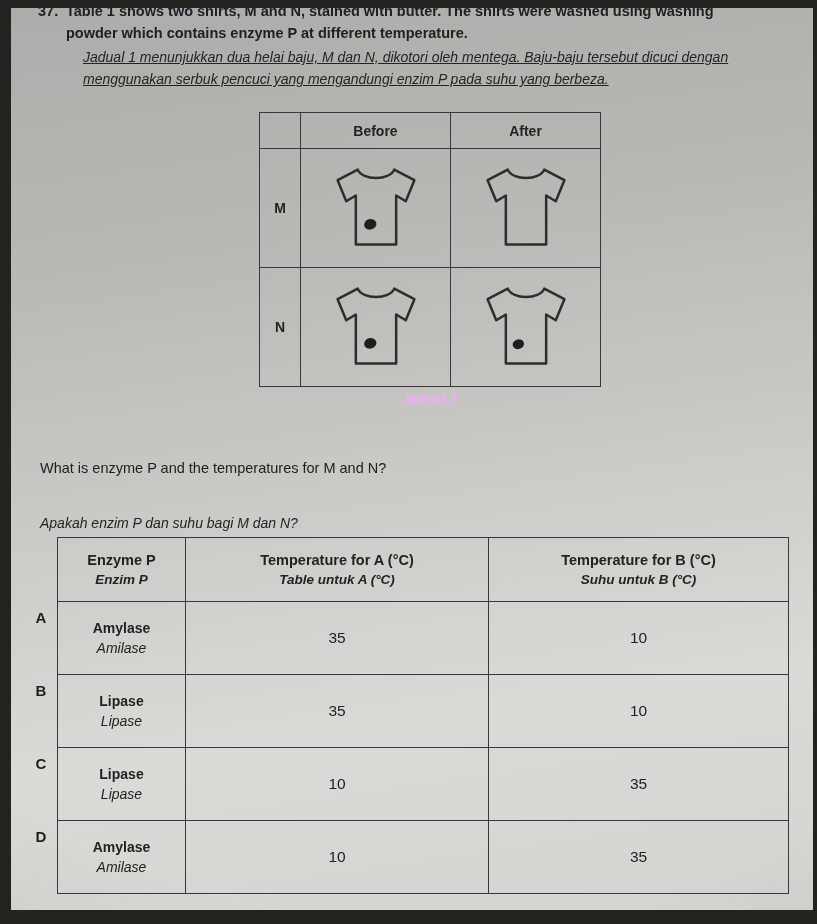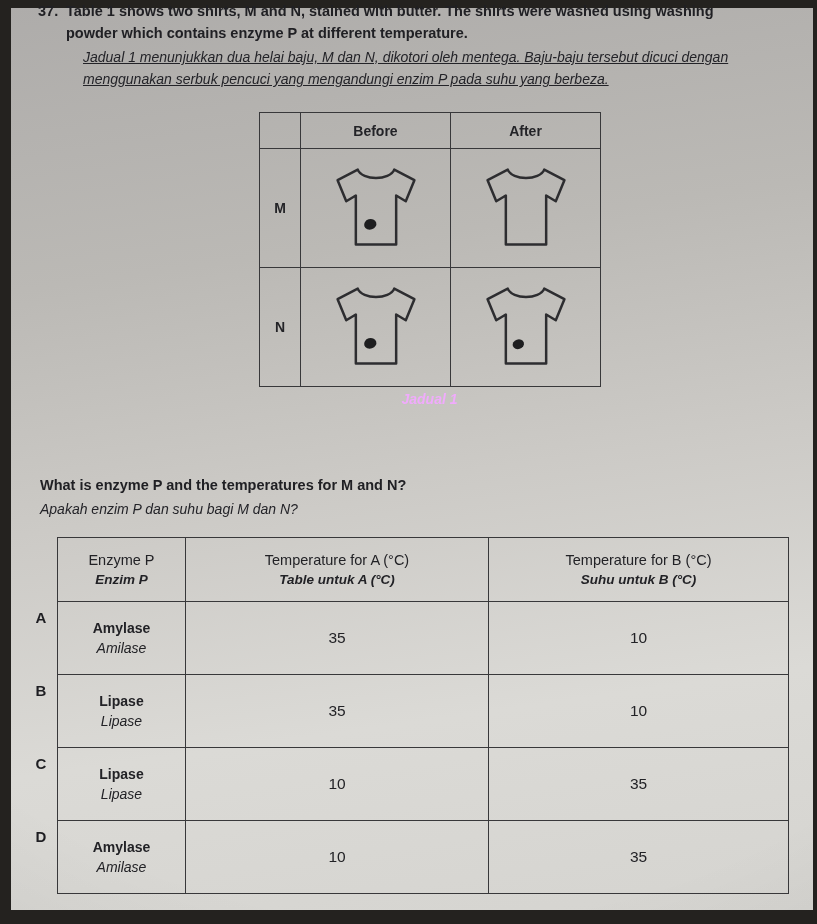--- a/index.html
+++ b/index.html
@@ -28,32 +28,32 @@
                 font-weight:bold; font-size:14px; color:#232327; }
   .jadual1 .c-lbl { width:41px; }
   .jadual1 .c-shirt { width:150px; }
   .jadual1 tr.hdr td { height:36px; }
   .jadual1 tr.shirtrow td { height:119px; }
   .shirt { display:block; margin:0 auto; }
 
   .caption { position:absolute; left:259px; top:391px; width:341px; text-align:center;
              font-weight:bold; font-style:italic; font-size:14px; color:#f0abfc; }
 
-  .subq-en { position:absolute; left:40px; top:477px; font-weight:bold; font-size:14.5px; }
-  .subq-ms { position:absolute; left:40px; top:501px; font-style:italic; font-size:14px; color:#232328; }
+  .subq-en { position:absolute; left:40px; top:460px; font-weight:normal; font-size:14.5px; }
+  .subq-ms { position:absolute; left:40px; top:515px; font-style:italic; font-size:14px; color:#232328; }
 
   
   .atable { position:absolute; left:57px; top:537px; border-collapse:collapse; table-layout:fixed; width:731px; }
   .atable td { border:1.5px solid #38383a; vertical-align:middle; text-align:center; color:#222226; }
   .atable .col-enz { width:128px; }
   .atable .col-ta  { width:303px; }
   .atable .col-tb  { width:300px; }
   .atable tr.ahdr td { height:64px; }
   .atable tr.aopt td { height:73px; }
-  .h-en { font-weight:normal; font-size:14.5px; line-height:20px; }
+  .h-en { font-weight:bold; font-size:14.5px; line-height:20px; }
   .h-ms { font-style:italic; font-weight:bold; font-size:13.5px; line-height:19px; }
   .enz-en { font-weight:bold; font-size:14px; line-height:20px; }
   .enz-ms { font-style:italic; font-size:14px; line-height:20px; }
   .tval { font-size:15.5px; }
 
   .optletter { position:absolute; left:30px; width:22px; text-align:center;
                font-weight:bold; font-size:15px; color:#1e1e22; }
 </style>
 </head>
 <body>

